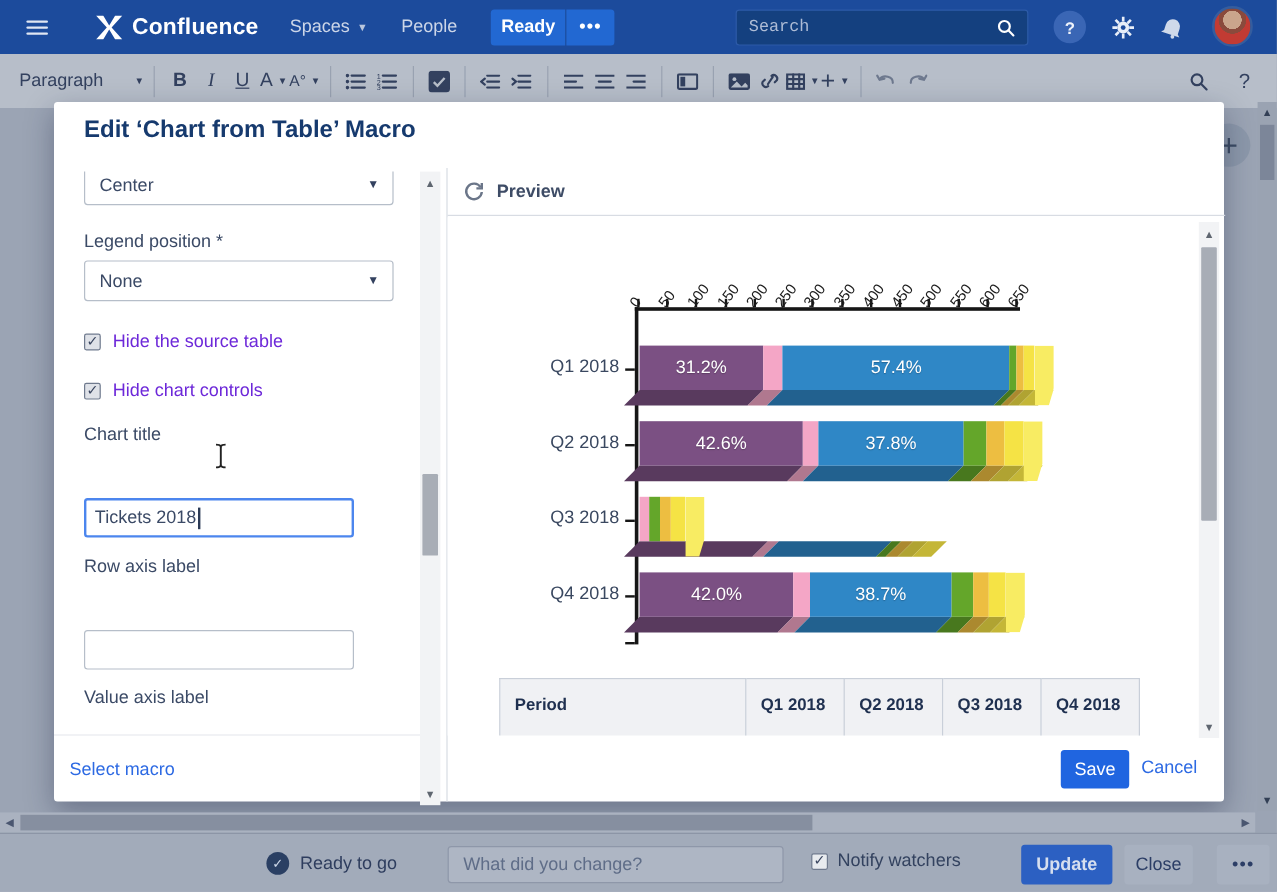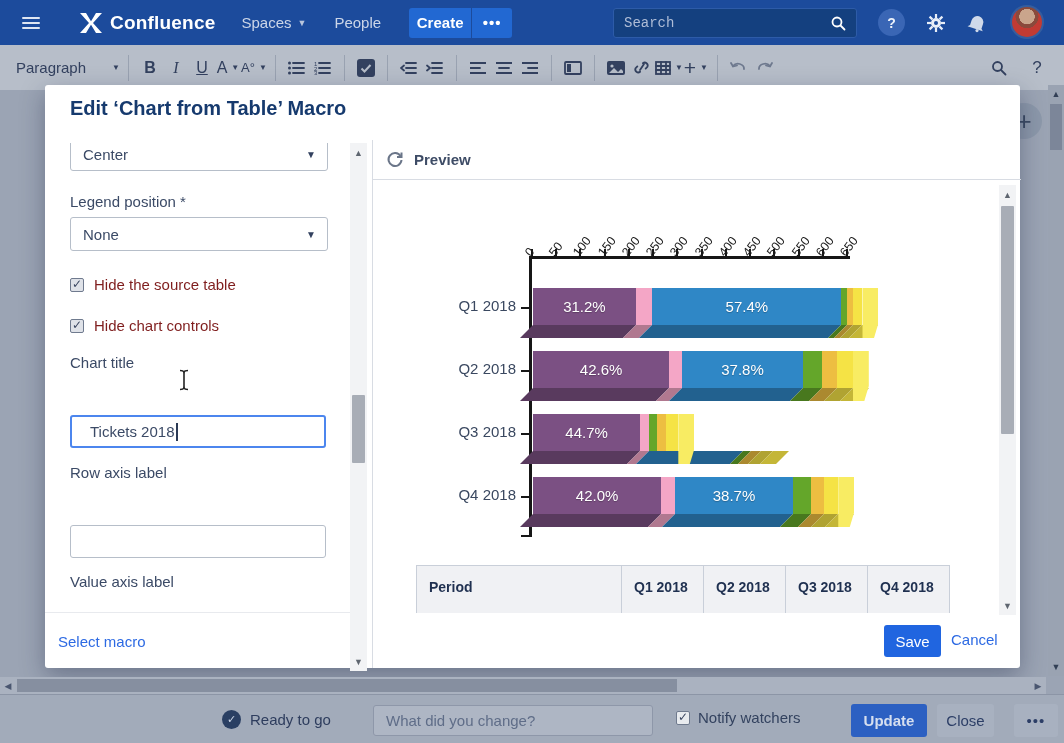--- a/index.html
+++ b/index.html
@@ -57,22 +57,22 @@
 
   
   #modal { position:absolute; left:45px; top:85px; width:975px; height:583px; background:#fff; border-radius:3px; box-shadow:0 8px 24px rgba(20,30,60,.35); z-index:2; }
   #modal-title { position:absolute; left:25px; top:12px; font-size:20px; font-weight:bold; color:#163a6e; }
 
   
   #form-scroll { position:absolute; left:0; top:58px; width:305px; height:470px; overflow:hidden; border-bottom:1px solid #e8eaee; }
   .lbl { font-size:15px; color:#3b4a66; margin:0 0 7px 25px; }
   .sel { width:258px; height:34px; margin-left:25px; border:1px solid #b6bec9; border-radius:3px; display:flex; align-items:center; padding:0 12px; font-size:15px; color:#3b4a66; position:relative; cursor:pointer; background:#fff; }
   .sel .tri { position:absolute; right:11px; font-size:10px; color:#33415f; }
-  .inp { width:256px; height:33px; margin-left:25px; border:1px solid #b6bec9; border-radius:3px; font-size:15px; color:#3b4a66; padding:0 18px; font-family:inherit; background:#fff; display:flex; align-items:center;margin-top:44px; }
-  .chkrow { display:flex; align-items:center; gap:10px; margin-left:25px; font-size:15px; color:#7f1d1d; }
+  .inp { width:225px; height:33px; margin-left:25px; border:1px solid #b6bec9; border-radius:3px; font-size:15px; color:#3b4a66; padding:0 7px; font-family:inherit; background:#fff; display:flex; align-items:center;margin-top:44px; }
+  .chkrow { display:flex; align-items:center; gap:10px; margin-left:25px; font-size:15px; color:#6d28d9; }
   .caret { display:inline-block; width:2px; height:18px; background:#2b3a55; margin-left:1px; }
   #chart-title-input { border:2px solid #4c86ee; }
   
   .panescroll { position:absolute; width:17px; background:#f2f3f5; }
   .panescroll .arr { position:absolute; left:0; width:17px; height:15px; display:flex; align-items:center; justify-content:center; color:#5f6670; font-size:9px; }
   .panescroll .thumb { position:absolute; left:2px; width:13px; background:#a8adb6; border-radius:1px; }
   #form-sb { left:305px; top:58px; height:528px; }
   #preview-sb { left:954px; top:100px; height:430px; }
 
   
@@ -125,21 +125,21 @@
     </svg>
     <span id="logo-text">Confluence</span>
   </div>
   <div class="nav-item" style="margin-left:26px">
     <span>Spaces</span>
       <span class="chev">▼</span>
   </div>
   <div class="nav-item" style="margin-left:28px">
     <span>People</span>
   </div>
-  <div id="create-btn" class="navbtn">Create</div>
+  <div id="create-btn" class="navbtn">Ready</div>
   <div id="create-more" class="navbtn">•••</div>
   <div id="nav-search">
     <input placeholder="Search" style="">
     <svg width="15" height="15" viewBox="0 0 15 15">
       <circle cx="6" cy="6" r="4.5" stroke="#fff" stroke-width="1.8" fill="none"></circle>
         <line x1="9.5" y1="9.5" x2="13.5" y2="13.5" stroke="#fff" stroke-width="1.8" stroke-linecap="round"></line>
     </svg>
   </div>
   <div id="help-circle" class="nav-round">?</div>
   <div class="nav-round" style="left:922px">
@@ -461,23 +461,20 @@
           <div class="bar-shadow" style="top: 193px; width: 255.885px;">
             <div style="width: 107.228px; background: rgb(89, 58, 94);"></div>
             <div style="width: 8.39596px; background: rgb(176, 120, 143);"></div>
             <div style="width: 94.5145px; background: rgb(34, 97, 143);"></div>
             <div style="width: 8.15608px; background: rgb(72, 120, 30);"></div>
             <div style="width: 9.59538px; background: rgb(171, 137, 47);"></div>
             <div style="width: 11.9942px; background: rgb(176, 163, 50);"></div>
             <div style="width: 16px; background: rgb(196, 182, 55);"></div>
           </div>
           <div class="bar" style="top: 156px; width: 255.885px;">
-            <div class="seg" style="width: 107.228px; background: rgb(123, 80, 131);">
-              <span>44.7%</span>
-            </div>
             <div class="seg" style="width: 8.39596px; background: rgb(244, 166, 198);"></div>
             <div class="seg" style="width: 8.15608px; background: rgb(100, 166, 42);"></div>
             <div class="seg" style="width: 9.59538px; background: rgb(237, 190, 65);"></div>
             <div class="seg" style="width: 11.9942px; background: rgb(245, 227, 69);"></div>
             <div class="seg cap" style="width: 16px; background: rgb(248, 236, 99);"></div>
           </div>
           <div class="cat-lbl" style="left: -106px; top: 228px;">Q4 2018</div>
           <div class="cat-tick" style="top: 237.5px;"></div>
           <div class="bar-shadow" style="top: 256px; width: 321.308px;">
             <div style="width: 128.229px; background: rgb(89, 58, 94);"></div>

